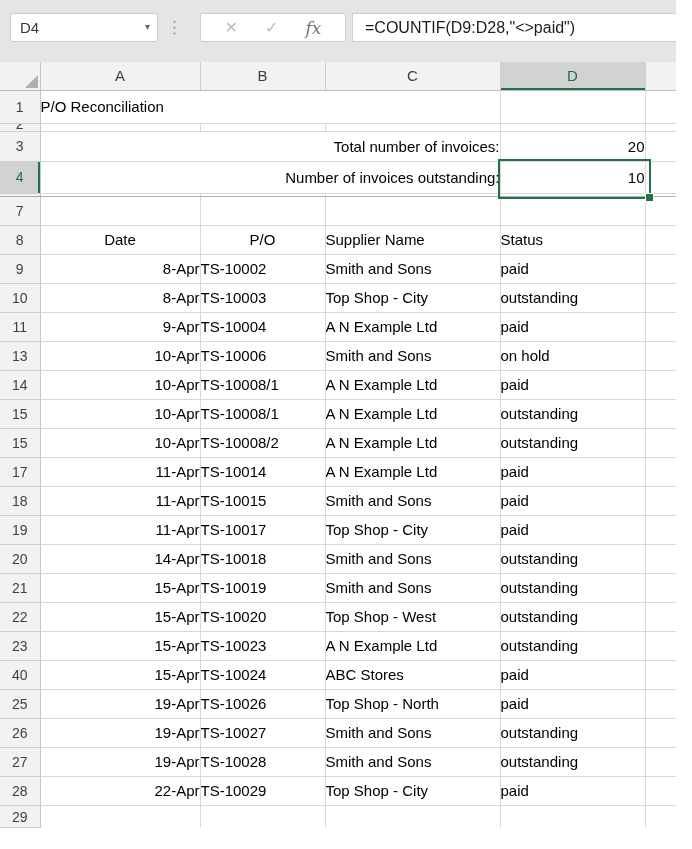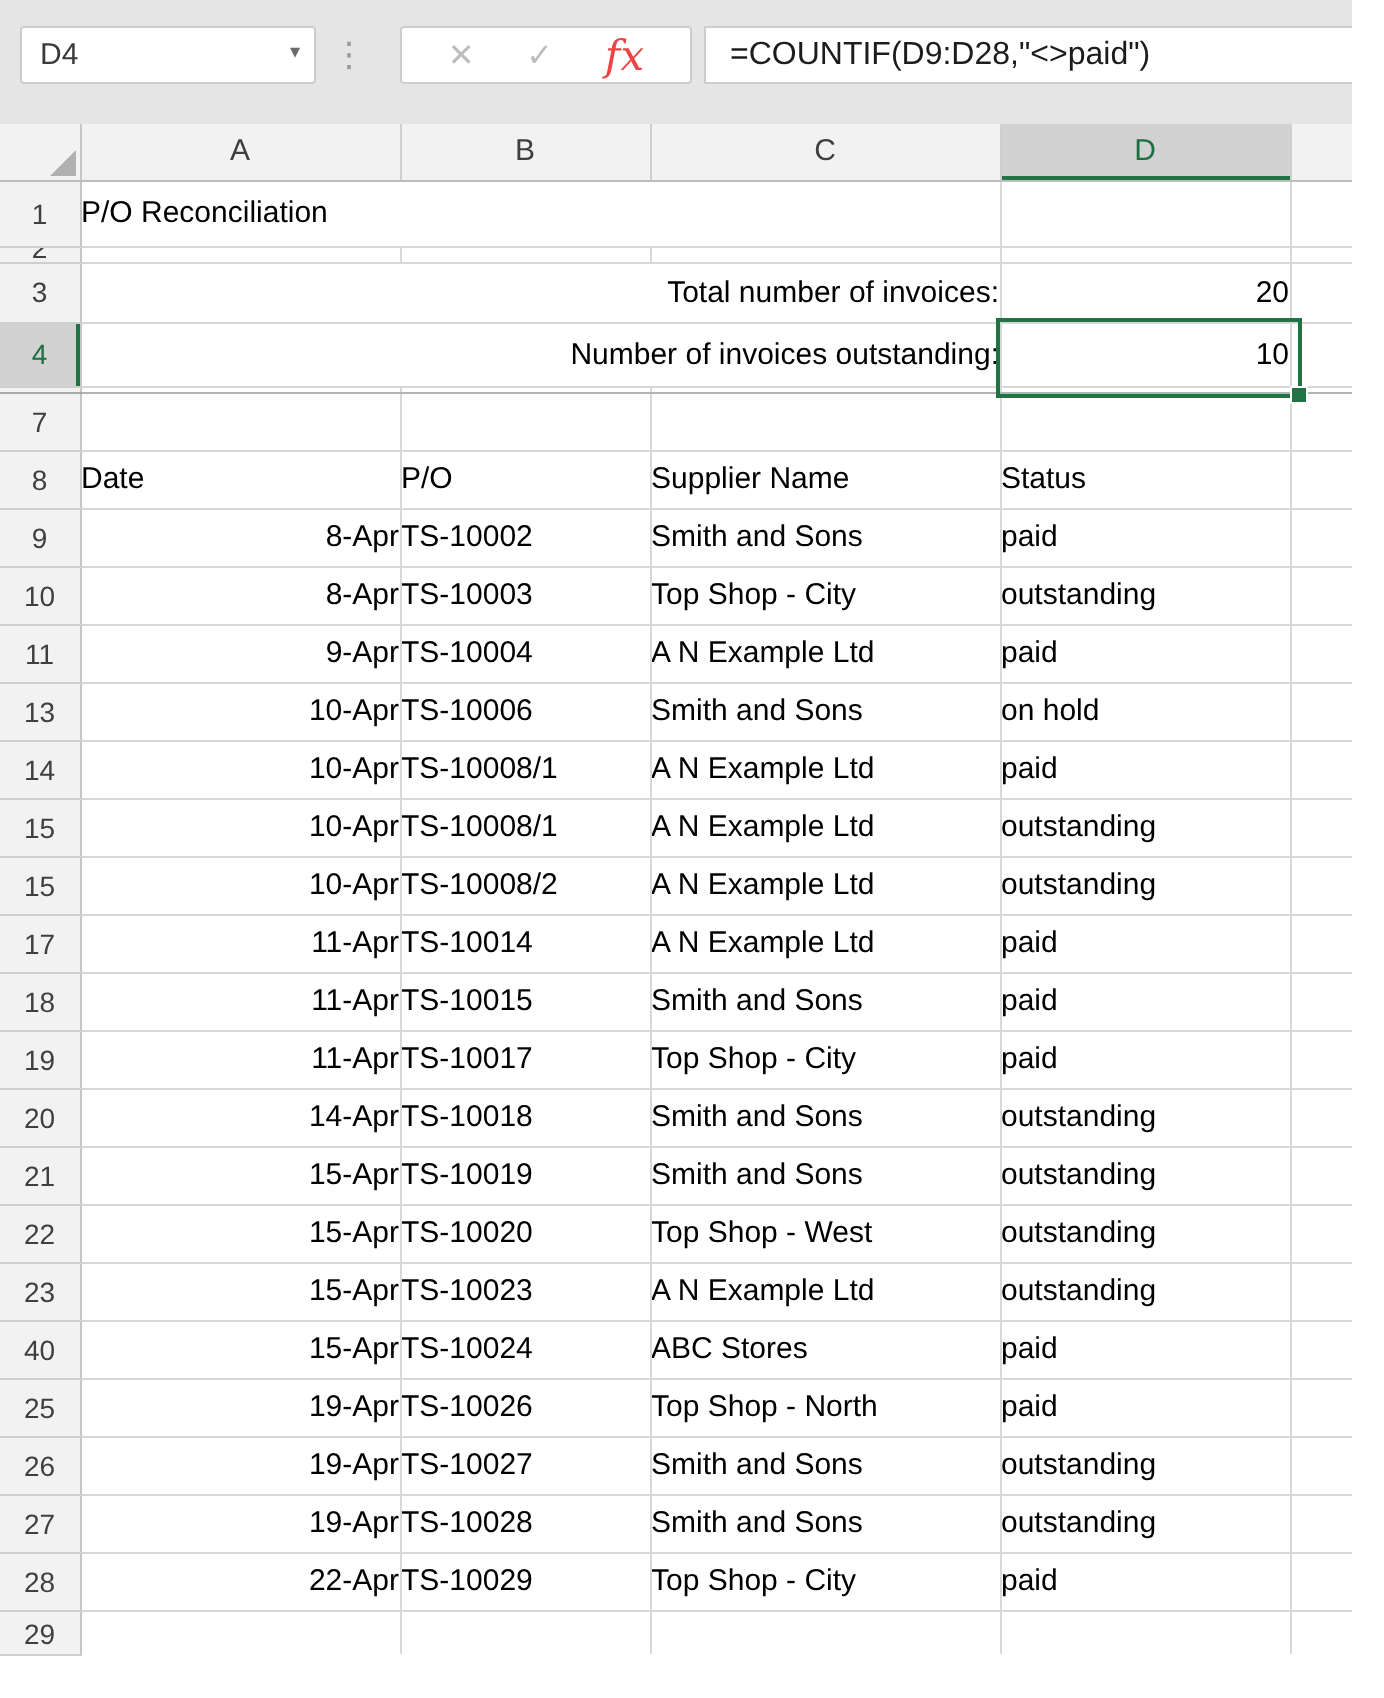--- a/index.html
+++ b/index.html
@@ -9,21 +9,21 @@
   
   .toolbar{position:absolute;left:0;top:0;width:692px;height:62px;background:#e5e5e5;}
   .tbox{position:absolute;top:13px;height:29px;background:#fff;border:1px solid #cdcdcd;
         border-radius:2px;box-sizing:border-box;}
   .namebox{left:10px;width:148px;}
   .namebox .val{position:absolute;left:9px;top:5px;font-size:15px;color:#3a3a3a;}
   .nb-arrow{position:absolute;right:7px;top:8px;font-size:10px;color:#6b6b6b;line-height:10px;}
   .dots{position:absolute;left:166px;top:17px;font-size:17px;color:#9a9a9a;}
   .fbox{left:200px;width:146px;display:flex;align-items:center;justify-content:space-around;padding:0 10px;}
   .ic-cancel,.ic-enter{font-size:16px;color:#bdbdbd;}
-  .ic-fx{font-family:"DejaVu Serif",serif;font-style:italic;font-size:21px;color:#ef4444;}
+  .ic-fx{font-family:"DejaVu Serif",serif;font-style:italic;font-size:17px;color:#737373;}
   .formulabar{left:352px;width:345px;border-radius:0;}
   .formulabar .ftext{position:absolute;left:12px;top:5px;font-size:16px;color:#1c1c1c;white-space:nowrap;}
 
   
   .grid{position:absolute;left:0;top:62px;border-collapse:collapse;table-layout:fixed;width:692px;}
   .grid th,.grid td{padding:0;margin:0;font-weight:normal;white-space:nowrap;overflow:hidden;
                     box-sizing:border-box;vertical-align:middle;}
   .grid td{border-right:1px solid #d8d8d8;border-bottom:1px solid #d8d8d8;font-size:15px;color:#000;background:#fff;}
   .rowh{background:#f2f2f2;border-right:1px solid #c6c6c6;border-bottom:1px solid #cfcfcf;
         color:#3f3f3f;font-size:14px;text-align:center;}
@@ -37,21 +37,21 @@
 
   .h28{height:28px}.h33{height:33px}.h8{height:8px}.h30{height:30px}.h32{height:32px}
   .h3{height:3px}.h29{height:29px}.h15{height:15px}
 
   .title-cell{font-size:24px;color:#44546A;text-align:left;padding-left:3px;overflow:visible;}
   .sum-label{font-weight:bold;font-size:16px;text-align:right;padding-right:4px;}
   .sum-value{font-size:16px;text-align:right;padding-right:4px;}
   .a-col{text-align:right;padding-right:3px;}
   .b-col,.c-col,.d-col{text-align:left;padding-left:4px;}
   .hdr{font-weight:bold;}
-  .hdr.center{text-align:left;padding:0;}
+  .hdr.center{text-align:center;padding:0;}
   .divider td{background:#fff;border-bottom:1px solid #b3b3b3;border-right:1px solid #d8d8d8;}
   .divider th{background:#f2f2f2;border-bottom:1px solid #a8a8a8;}
   .clip2 span{display:block;line-height:14px;margin-top:-7px;}
   .clip29{vertical-align:top;}
   .clip29 span{display:block;line-height:19px;margin-top:2px;}
   .r29 td{border-bottom:none;}
 
   
   .sel-overlay{position:absolute;left:498px;top:159px;width:149px;height:36px;
                border:2px solid #217346;pointer-events:none;}

